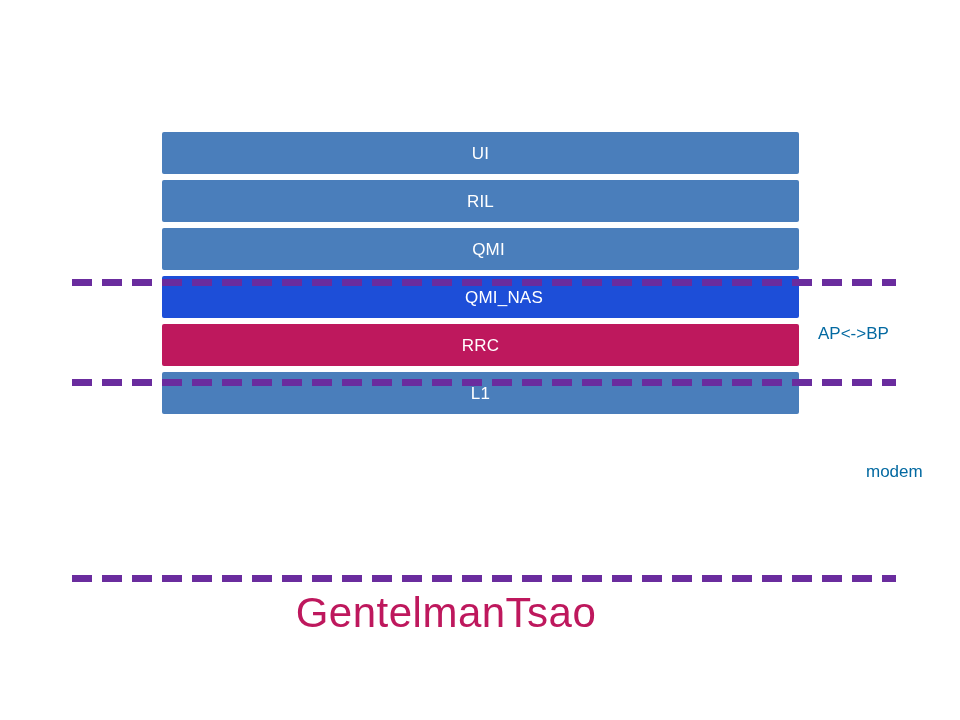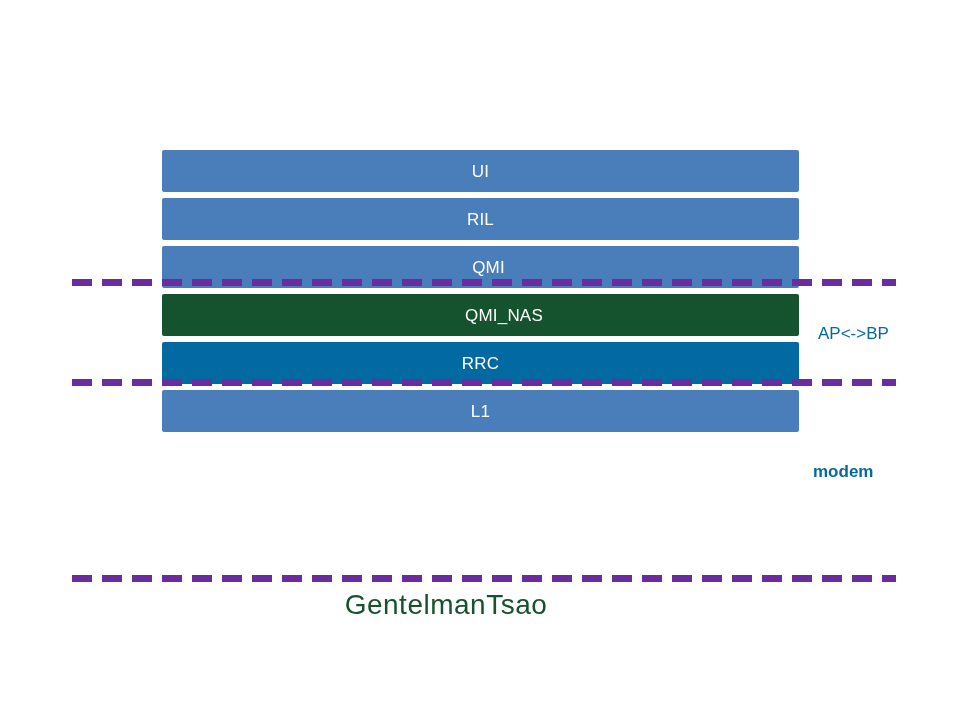--- a/index.html
+++ b/index.html
@@ -18,21 +18,21 @@
     position: relative;
     width: 960px;
     height: 720px;
     background: #ffffff;
   }
 
   
   .stack {
     position: absolute;
     left: 162px;
-    top: 150px;
+    top: 132px;
     width: 637px;
   }
   .layer-bar {
     width: 637px;
     height: 42px;
     margin-bottom: 6px;
     border-radius: 2px;
     display: flex;
     align-items: center;
     justify-content: center;
@@ -71,22 +71,22 @@
     line-height: 1;
   }
 
   
   .watermark {
     position: absolute;
     left: 0;
     top: 590px;
     width: 892px;
     text-align: center;
-    color: #14532d;
-    font-size: 28px;
+    color: #be185d;
+    font-size: 42px;
     font-family: "Liberation Sans", sans-serif;
     font-weight: 400;
     letter-spacing: 0.5px;
     line-height: 1.1;
   }
 </style>
 </head>
 <body>
 
 <div id="canvas">
@@ -100,38 +100,38 @@
 
     <div class="layer-bar" style="background:#4a7ebb;">
       <span class="layer-label">RIL</span>
     </div>
 
 
     <div class="layer-bar" style="background:#4a7ebb;padding-left:16px;">
       <span class="layer-label">QMI</span>
     </div>
 
-    <div class="layer-bar" style="background:#14532d;padding-left:47px;">
+    <div class="layer-bar" style="background:#1d4ed8;padding-left:47px;">
       <span class="layer-label">QMI_NAS</span>
     </div>
 
 
-    <div class="layer-bar" style="background:#0369a1;">
+    <div class="layer-bar" style="background:#be185d;">
       <span class="layer-label">RRC</span>
     </div>
 
     <div class="layer-bar" style="background:#4a7ebb;">
       <span class="layer-label">L1</span>
     </div>
 
   </div>
 
   <div class="divider" style="top:279px;"></div>
   <div class="divider" style="top:379px;"></div>
   <div class="divider" style="top:575px;"></div>
 
   <div class="side-label" style="left:818px; top:325px;">AP&lt;-&gt;BP</div>
 
-  <div class="side-label" style="left:813px; top:463px;font-weight:bold;">modem</div>
+  <div class="side-label" style="left:866px; top:463px;">modem</div>
 
   <div class="watermark">GentelmanTsao</div>
 
 </div>
 
 </body></html>

